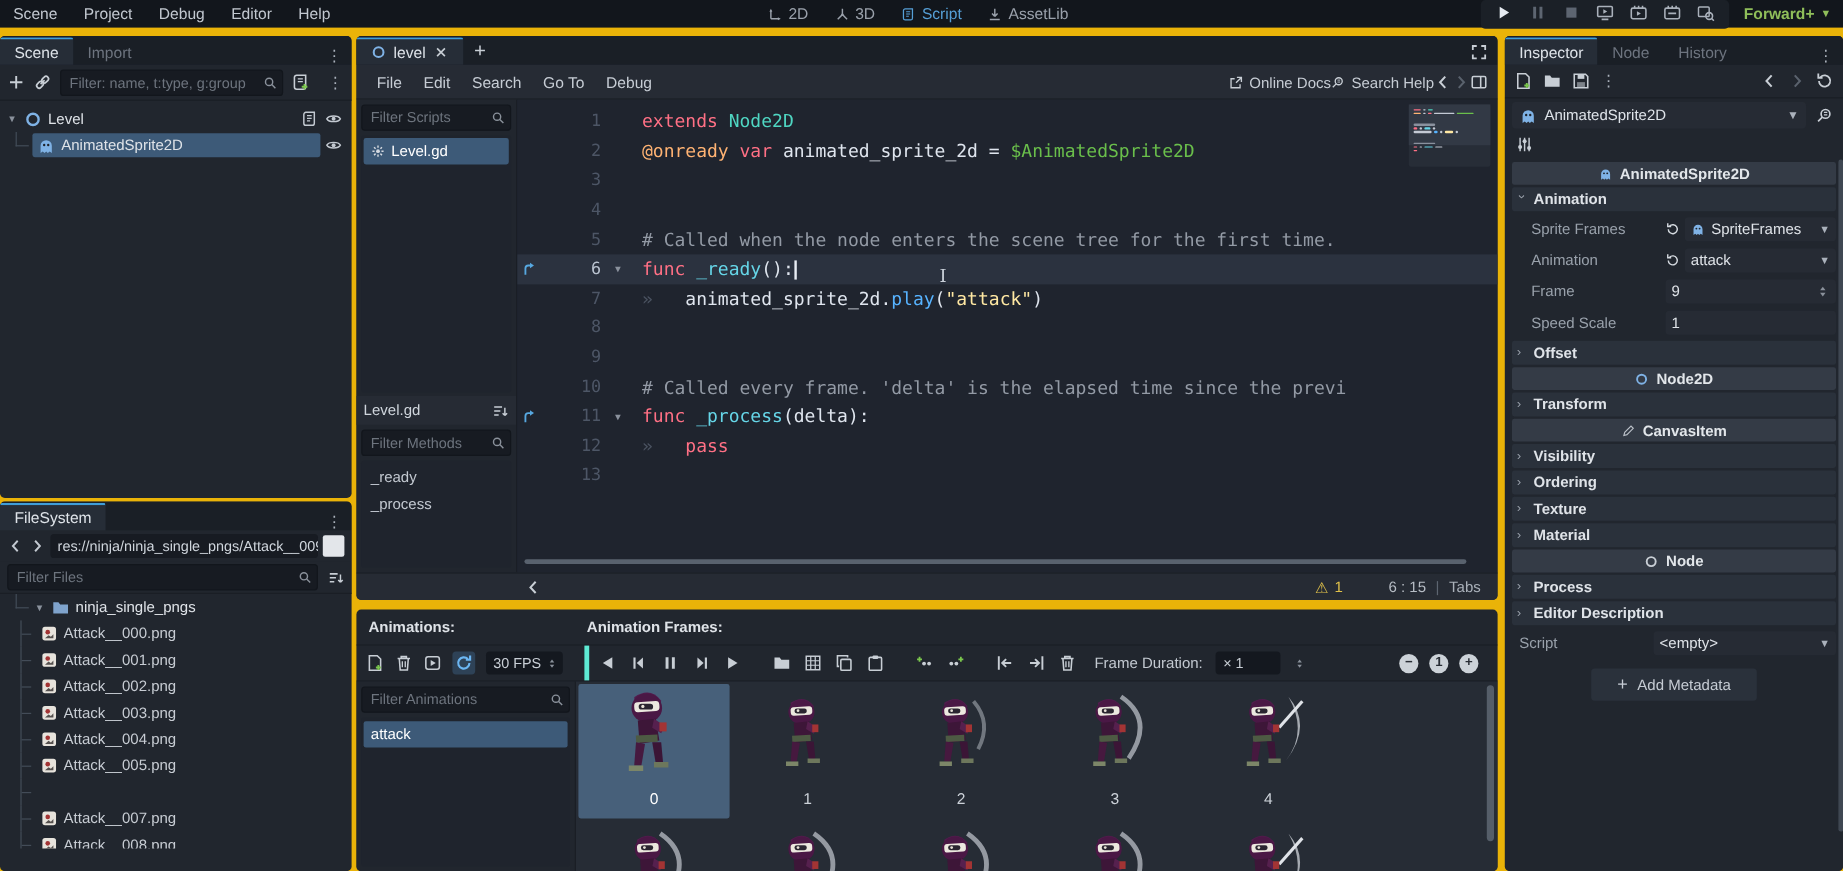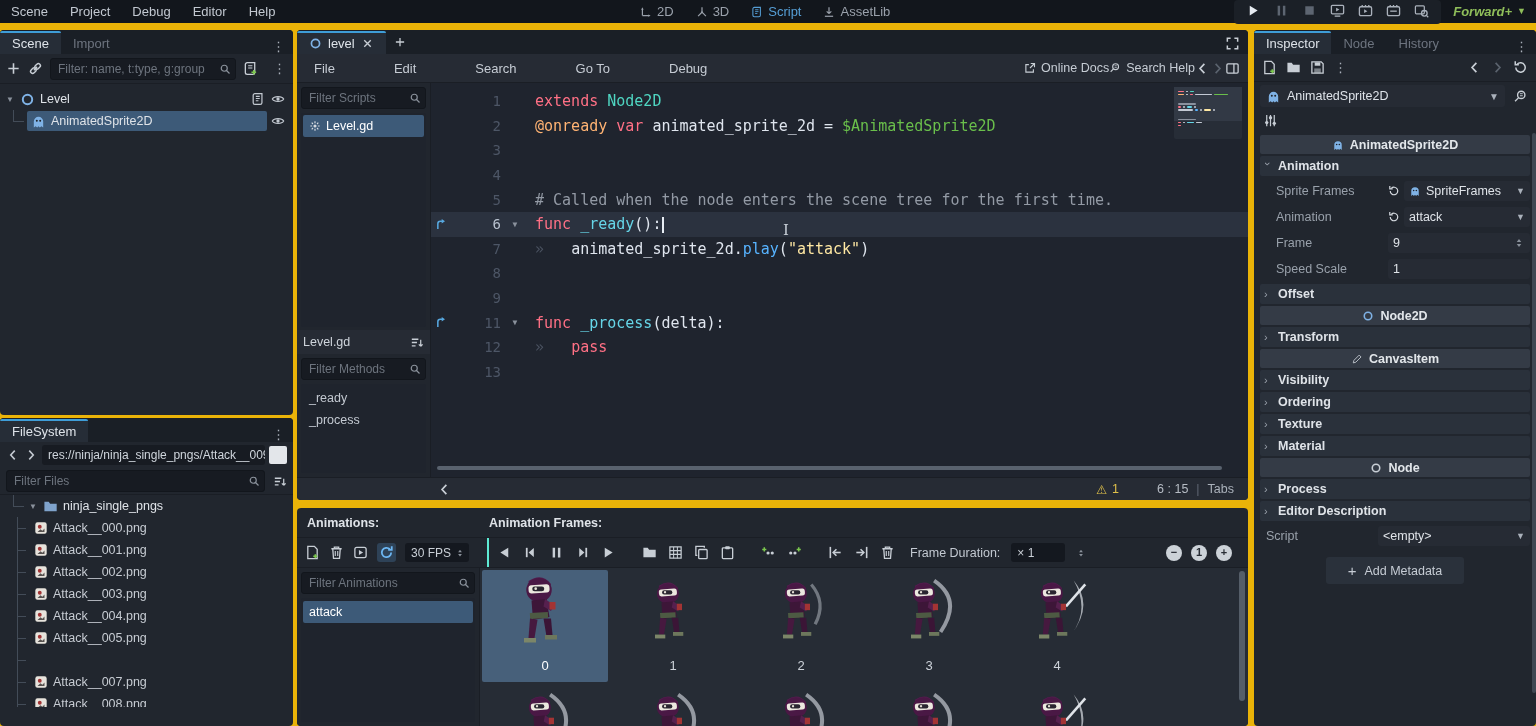--- a/index.html
+++ b/index.html
@@ -16,21 +16,21 @@
   
   #menubar{position:absolute;left:0;top:0;width:1536px;height:23px;background:#12161c;display:flex;align-items:center;}
   .mb-item{padding:0 11px;color:#c2c8d0;cursor:default;}
   #mb-center{position:absolute;left:632px;display:flex;gap:6px;align-items:center;}
   .ctx-btn{display:flex;align-items:center;gap:5px;padding:2px 8px;color:#9aa1ab;border-radius:3px;}
   .ctx-btn .ic{color:#9aa1ab;}
   .ctx-btn.active{color:#569fd6;} .ctx-btn.active .ic{color:#569fd6;}
   #mb-right{margin-left:auto;display:flex;align-items:center;gap:12px;padding-right:10px;}
   #mb-playback{display:flex;align-items:center;gap:13px;background:#1b2027;border-radius:4px;padding:3px 12px;}
   .pb.on .ic{color:#e6ebf1;} .pb.off .ic{color:#5d6571;} .pb.mid .ic{color:#aab1bb;}
-  #renderer{display:flex;align-items:center;gap:5px;color:#8fbe5a;font-weight:bold;font-style:italic;}
+  #renderer{display:flex;align-items:center;gap:5px;color:#8fbe5a;font-weight:bold;}
 
   
   .tabbar{height:24px;background:#1a1f26;display:flex;align-items:flex-end;}
   .tab{height:21px;display:flex;align-items:center;gap:6px;padding:0 12px;color:#6d747f;border-top:2px solid transparent;}
   .tab.active{background:#262d37;color:#dee3e9;border-top:2px solid #3e9dd8;border-radius:2px 2px 0 0;}
   .kebab{margin-left:auto;padding:0 8px;color:#aab1bb;font-size:13px;letter-spacing:0;}
   .toolbar{height:29px;display:flex;align-items:center;gap:7px;padding:0 6px;background:#21262e;border-bottom:1px solid #1a1e25;}
   input.filter{flex:1;min-width:20px;height:20px;background:#171b22;border:1px solid #12161c;border-radius:3px;
      color:#cfd5dc;padding:0 22px 0 7px;font-size:12px;font-family:"Liberation Sans",sans-serif;outline:none;}
   input.filter::placeholder{color:#6d747e;}
@@ -59,21 +59,21 @@
   #fs-tree{overflow:hidden;height:212px;}
   .fs-guide{width:12px;height:22px;border-left:1px solid #434c58;margin-left:13px;flex:none;position:relative;}
   .fs-guide::after{content:"";position:absolute;left:0;top:11px;width:8px;border-top:1px solid #434c58;}
   .fileicon{width:14px;height:14px;flex:none;}
 
   
   #script-editor{left:297px;top:30px;width:951px;height:470px;display:flex;flex-direction:column;}
   #se-tabbar .tab .ic{width:13px;height:13px;}
   #se-menubar{height:28px;background:#262b34;display:flex;align-items:center;padding:0 8px;border-bottom:1px solid #1a1e25;}
   .se-menu{padding:0 9px;color:#c6ccd4;}
-  #se-menubar .right{margin-left:auto;display:flex;align-items:center;color:#c6ccd4;}
+  #se-menubar .right{margin-left:auto;display:flex;align-items:flex-end;color:#c6ccd4;}
   .lbl-btn{display:flex;align-items:center;gap:5px;font-size:12.5px;color:#c6ccd4;}
   #se-body{flex:1;display:flex;min-height:0;}
   #se-sidebar{width:133px;background:#21262e;border-right:1px solid #1a1e25;display:flex;flex-direction:column;}
   #se-sidebar .pad{padding:4px;}
   #scripts-list{flex:1;background:#1f242d;margin:0 4px;border-radius:2px;padding-top:2px;}
   .side-row{display:flex;align-items:center;gap:5px;height:22px;padding:0 6px;font-size:12.5px;color:#c3c9d1;border-radius:2px;margin:0 2px;}
   .side-row.selected{background:#3d5a78;color:#fff;}
   #script-name-row{display:flex;align-items:center;height:24px;background:#262b34;margin-top:3px;padding:0 6px;font-size:12.5px;color:#cfd5dc;}
   #script-name-row .ic{margin-left:auto;}
   #methods-list{background:#1f242d;margin:0 4px 4px;border-radius:2px;flex:0 0 86px;padding-top:3px;}
@@ -102,21 +102,21 @@
   #se-status .warn{color:#dfc04a;display:flex;gap:5px;align-items:center;margin-left:auto;}
   #se-status .pos{margin-left:38px;color:#b6bcc4;}
   #se-status .sep{margin:0 8px;color:#5d6571;}
 
   
   #bottom-panel{left:297px;top:508px;width:951px;height:218px;display:flex;flex-direction:column;}
   #bp-headers{height:29px;display:flex;align-items:center;}
   #bp-headers .hd{font-weight:bold;color:#dfe3e8;font-size:12.5px;}
   #bp-headers .left{width:182px;padding-left:10px;flex:none;}
   #bp-toolbar{height:29px;display:flex;align-items:center;border-top:1px solid #1a1e25;border-bottom:1px solid #1a1e25;}
-  .bp-left{width:182px;flex:none;display:flex;align-items:center;gap:9px;padding-left:8px;border-right:2px solid #5eead4;height:100%;}
+  .bp-left{width:182px;flex:none;display:flex;align-items:center;gap:9px;padding-left:8px;border-right:4px solid #5eead4;height:100%;}
   .tbtn{display:inline-flex;align-items:center;justify-content:center;}
   .tbtn.pressed{background:#2e4257;border-radius:3px;padding:2px;} .tbtn.pressed .ic{color:#6cb6f2;}
   .field{background:#14181f;border-radius:3px;height:19px;display:flex;align-items:center;padding:0 4px 0 6px;font-size:12px;color:#c9cfd6;gap:4px;}
   .spin-ic{color:#8a919b;width:10px;height:12px;}
   #bp-frames-toolbar{flex:1;display:flex;align-items:center;gap:11px;padding:0 8px;height:100%;}
   #bp-frames-toolbar .gap{width:4px;}
   .zoom-circle{width:16px;height:16px;border-radius:50%;background:#ccd2d8;color:#272c34;font-size:11px;font-weight:bold;
      display:inline-flex;align-items:center;justify-content:center;line-height:1;}
   #bp-content{flex:1;display:flex;min-height:0;}
   #bp-anim-list{width:182px;flex:none;border-right:1px solid #1a1e25;display:flex;flex-direction:column;background:#21262e;}
@@ -546,21 +546,21 @@
             </svg>
           </span>
         </span>
       <span class="kebab"><span class="ic">
             <svg viewBox="0 0 16 16" xmlns="http://www.w3.org/2000/svg">
               <path d="M6 2.5H2.5V6M10 2.5h3.5V6M2.5 10v3.5H6M13.5 10v3.5H10" stroke="currentColor" fill="none" stroke-width="1.6"></path>
             </svg>
           </span></span>
     </div>
     <div id="se-menubar">
-      <span id="se-menus" style="display: flex; gap: 41px;">
+      <span id="se-menus" style="display: flex;">
           <span class="se-menu">File</span>
           <span class="se-menu">Edit</span>
           <span class="se-menu">Search</span>
           <span class="se-menu">Go To</span>
           <span class="se-menu">Debug</span>
         </span>
       <span class="right">
         <span class="lbl-btn">
           <span class="ic small">
               <svg viewBox="0 0 16 16" xmlns="http://www.w3.org/2000/svg">
@@ -658,20 +658,21 @@
             <div class="cl"><span class="mark"></span><span class="num">3</span><span class="fold" style="font-size: 8px;"></span><span class="code"></span></div>
             <div class="cl"><span class="mark"></span><span class="num">4</span><span class="fold" style="font-size: 8px;"></span><span class="code"></span></div>
             <div class="cl"><span class="mark"></span><span class="num">5</span><span class="fold" style="font-size: 8px;"></span><span class="code"><span class="tok-cm"># Called when the node enters the scene tree for the first time.</span></span></div>
             <div class="cl current"><span class="mark"><span class="ic" style="color: rgb(87, 168, 224);"><svg viewBox="0 0 16 16" xmlns="http://www.w3.org/2000/svg">
                     <path d="M3.5 13.5V7a3 3 0 0 1 3-3h3.5" stroke="currentColor" fill="none" stroke-width="1.9"></path>
                     <path d="M8.2 1.2 12.3 4 8.2 6.8Z" fill="currentColor"></path>
                   </svg></span></span><span class="num">6</span><span class="fold" style="font-size: 8px;">▼</span><span class="code"><span class="tok-kw">func</span><span class="tok-pl"> </span><span class="tok-fn">_ready</span><span class="tok-pl">():</span><span class="caret"></span></span></div>
             <div class="cl"><span class="mark"></span><span class="num">7</span><span class="fold" style="font-size: 8px;"></span><span class="code"><span class="tok-tab">»   </span><span class="tok-pl">animated_sprite_2d.</span><span class="tok-call">play</span><span class="tok-pl">(</span><span class="tok-str">"attack"</span><span class="tok-pl">)</span></span></div>
             <div class="cl"><span class="mark"></span><span class="num">8</span><span class="fold" style="font-size: 8px;"></span><span class="code"></span></div>
             <div class="cl"><span class="mark"></span><span class="num">9</span><span class="fold" style="font-size: 8px;"></span><span class="code"></span></div>
+            <div class="cl"><span class="mark"></span><span class="num">10</span><span class="fold" style="font-size: 8px;"></span><span class="code"><span class="tok-cm"># Called every frame. 'delta' is the elapsed time since the previ</span></span></div>
             <div class="cl"><span class="mark"><span class="ic" style="color: rgb(87, 168, 224);"><svg viewBox="0 0 16 16" xmlns="http://www.w3.org/2000/svg">
                     <path d="M3.5 13.5V7a3 3 0 0 1 3-3h3.5" stroke="currentColor" fill="none" stroke-width="1.9"></path>
                     <path d="M8.2 1.2 12.3 4 8.2 6.8Z" fill="currentColor"></path>
                   </svg></span></span><span class="num">11</span><span class="fold" style="font-size: 8px;">▼</span><span class="code"><span class="tok-kw">func</span><span class="tok-pl"> </span><span class="tok-fn">_process</span><span class="tok-pl">(delta):</span></span></div>
             <div class="cl"><span class="mark"></span><span class="num">12</span><span class="fold" style="font-size: 8px;"></span><span class="code"><span class="tok-tab">»   </span><span class="tok-kw">pass</span></span></div>
             <div class="cl"><span class="mark"></span><span class="num">13</span><span class="fold" style="font-size: 8px;"></span><span class="code"></span></div>
           </div>
         <div id="mouse-ibeam">I</div>
         <div id="minimap">
             <div class="vp"></div>

